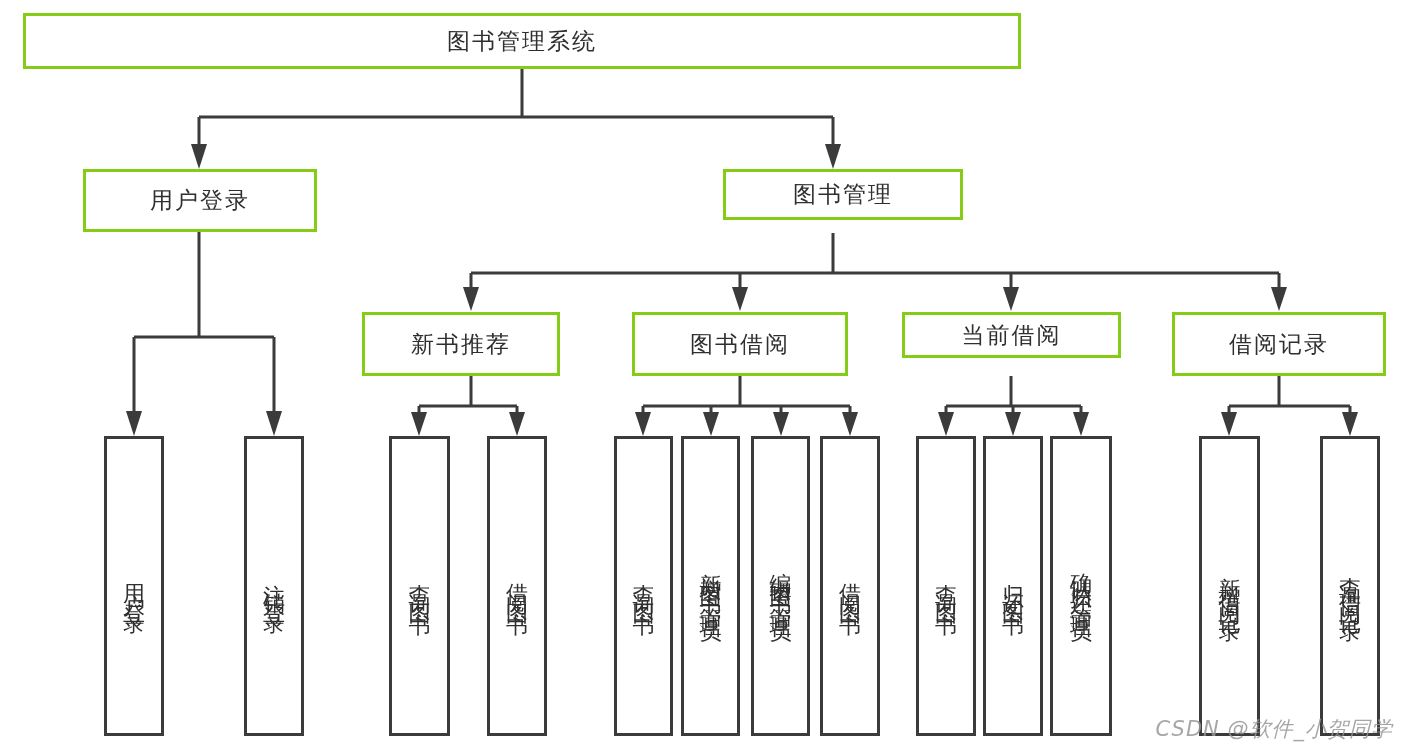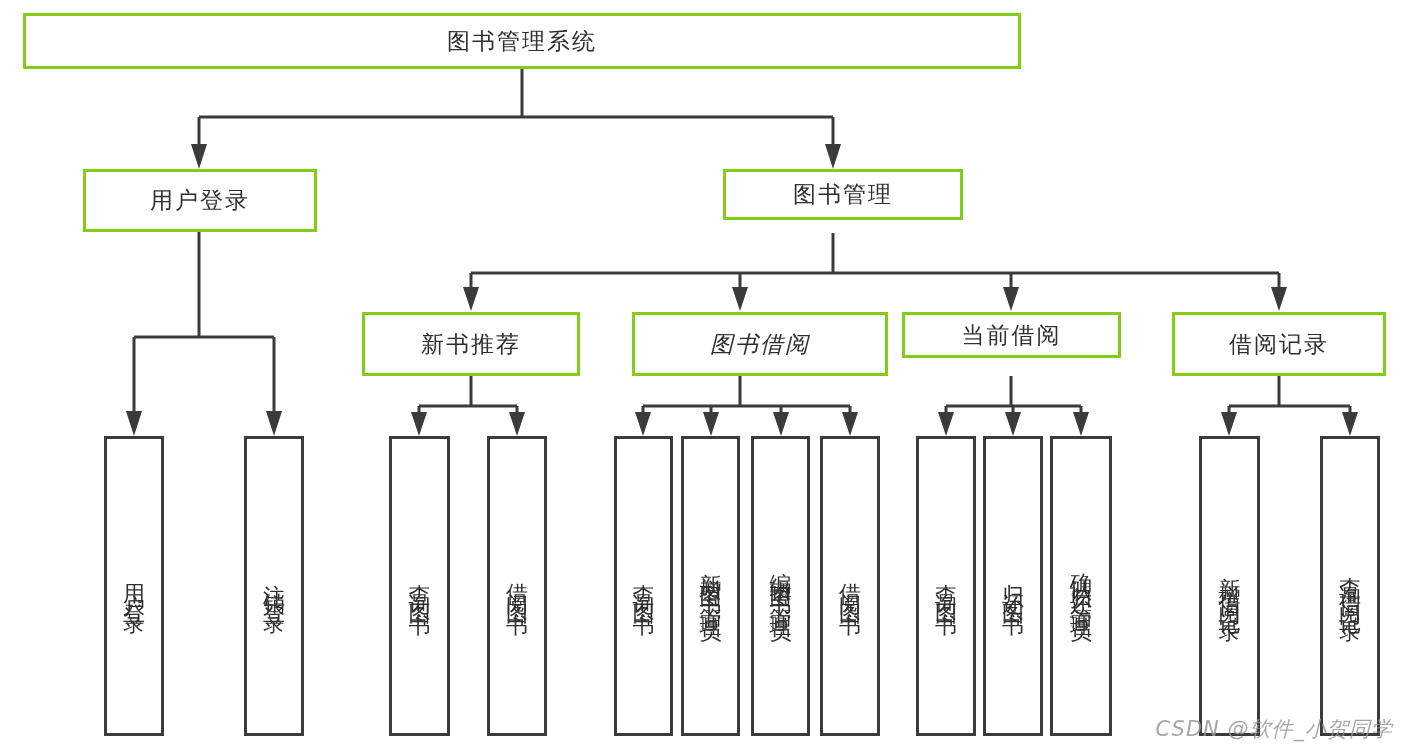--- a/index.html
+++ b/index.html
@@ -128,22 +128,22 @@
       <polygon points="1221,412 1237,412 1229,436"></polygon>
       <polygon points="1342,412 1358,412 1350,436"></polygon>
     </g>
   </svg>
 
   <div class="box" style="left:23px; top:13px; width:998px; height:56px;">图书管理系统</div>
 
   <div class="box" style="left:83px; top:169px; width:234px; height:63px;">用户登录</div>
   <div class="box" style="left:713px; top:169px; width:240px; height:51px;margin-left:10px;">图书管理</div>
 
-  <div class="box" style="left:362px; top:312px; width:218px; height:64px;">新书推荐</div>
-  <div class="box" style="left:632px; top:312px; width:256px; height:64px;font-style:italic;">图书借阅</div>
+  <div class="box" style="left:362px; top:312px; width:198px; height:64px;">新书推荐</div>
+  <div class="box" style="left:632px; top:312px; width:216px; height:64px;">图书借阅</div>
   <div class="box" style="left:902px; top:312px; width:219px; height:46px;">当前借阅</div>
   <div class="box" style="left:1172px; top:312px; width:214px; height:64px;">借阅记录</div>
 
   <div class="vbox" style="left:104px; top:436px; width:60px; height:300px;">
     <span class="vtext">用户登录</span>
   </div>
   <div class="vbox" style="left:244px; top:436px; width:60px; height:300px;">
     <span class="vtext">注销登录</span>
   </div>
 

